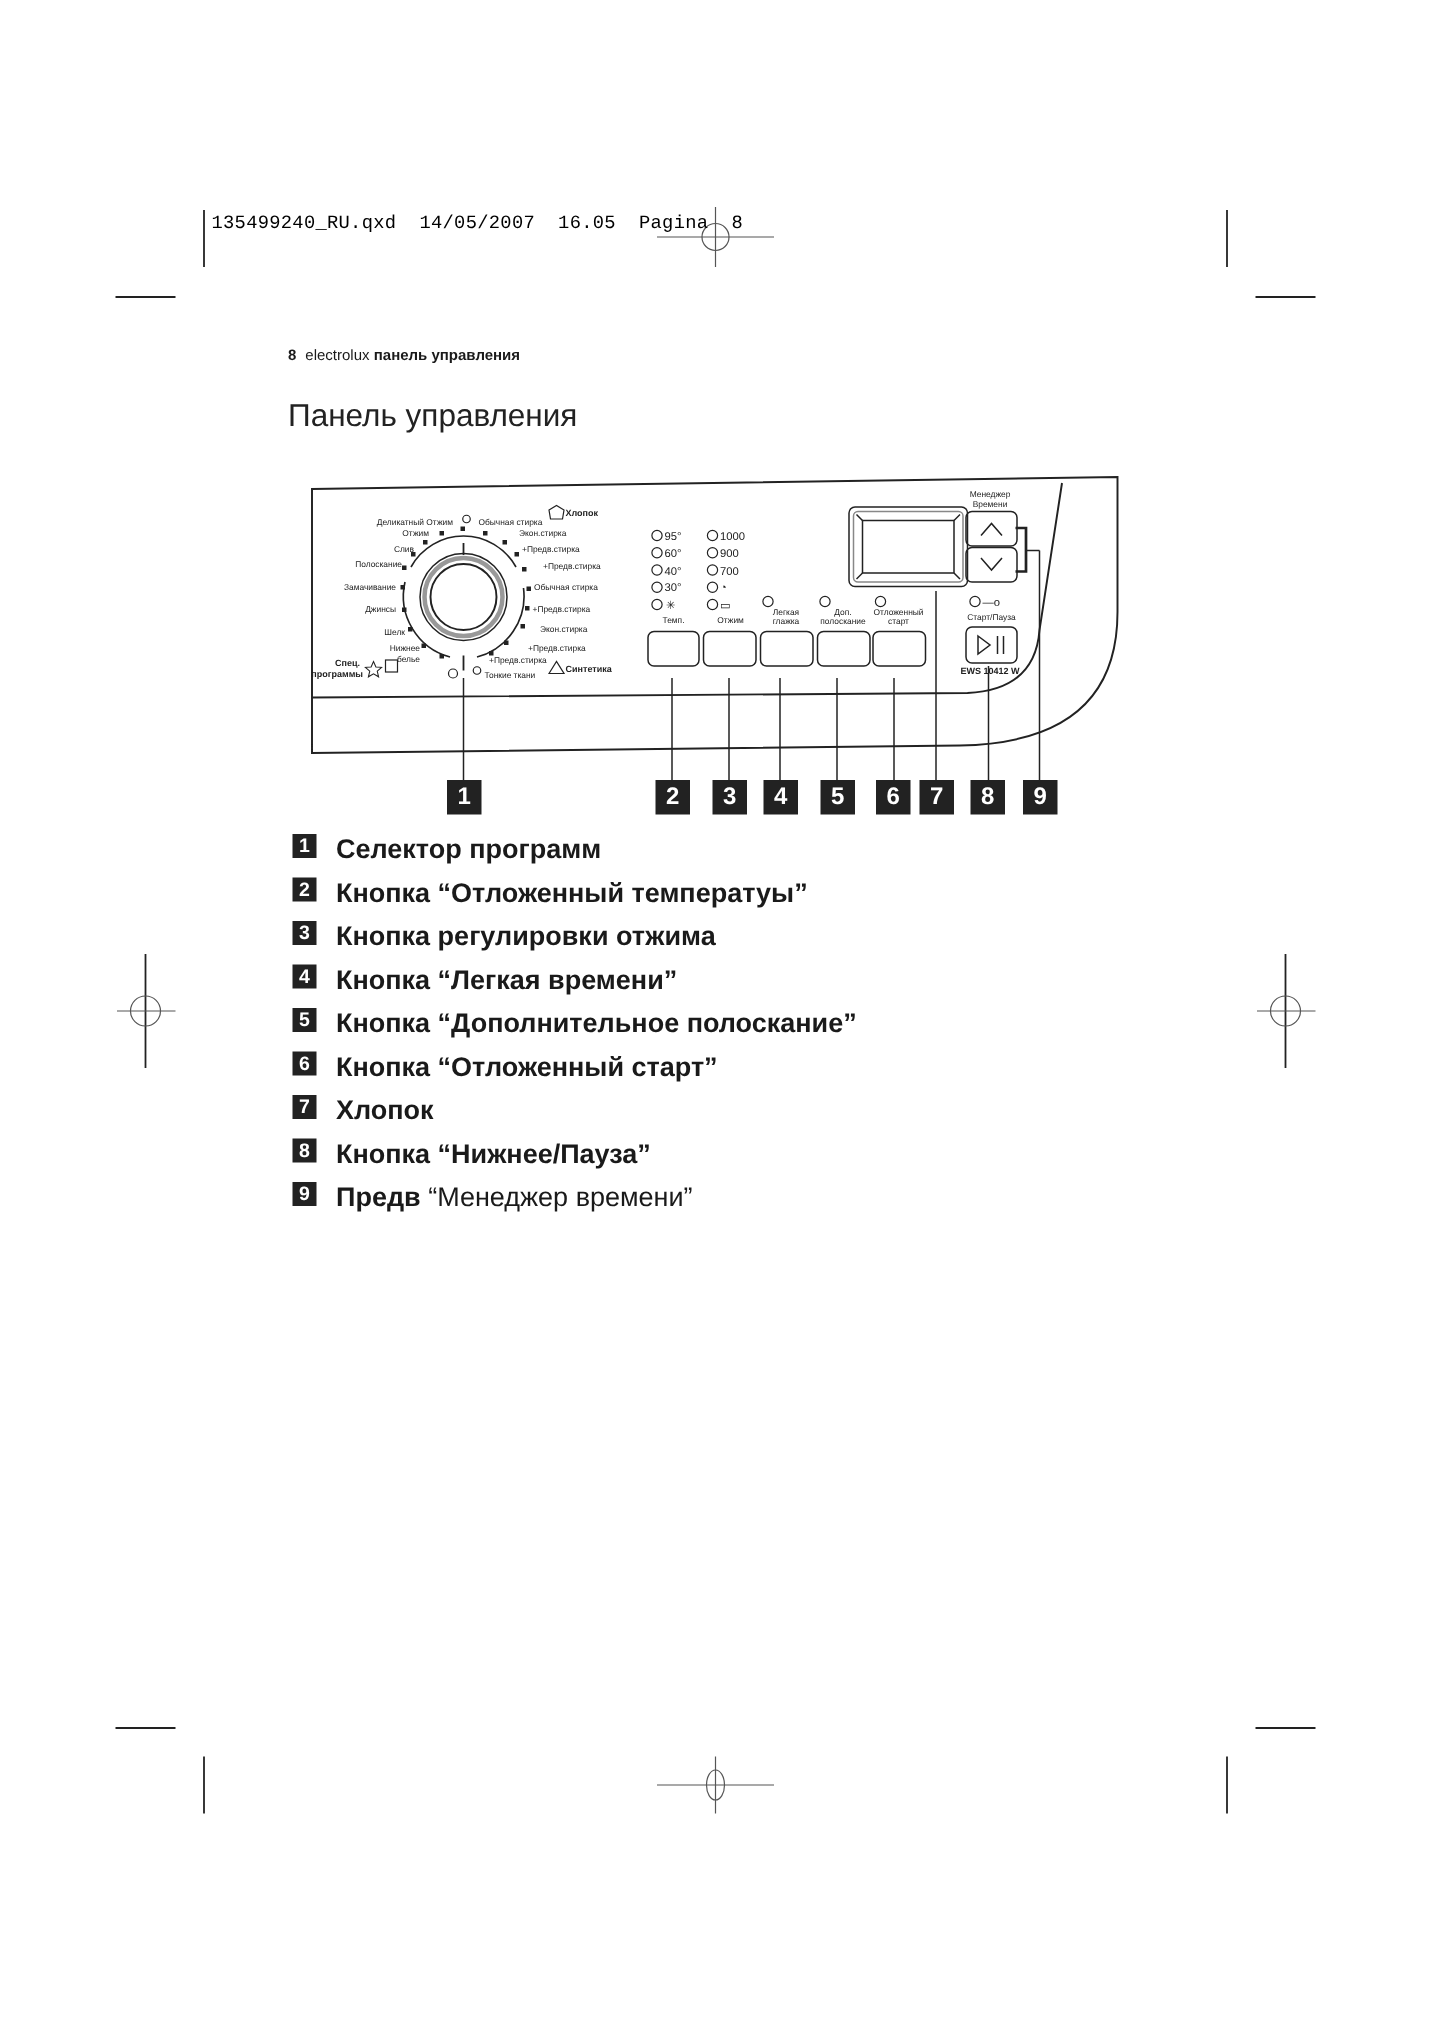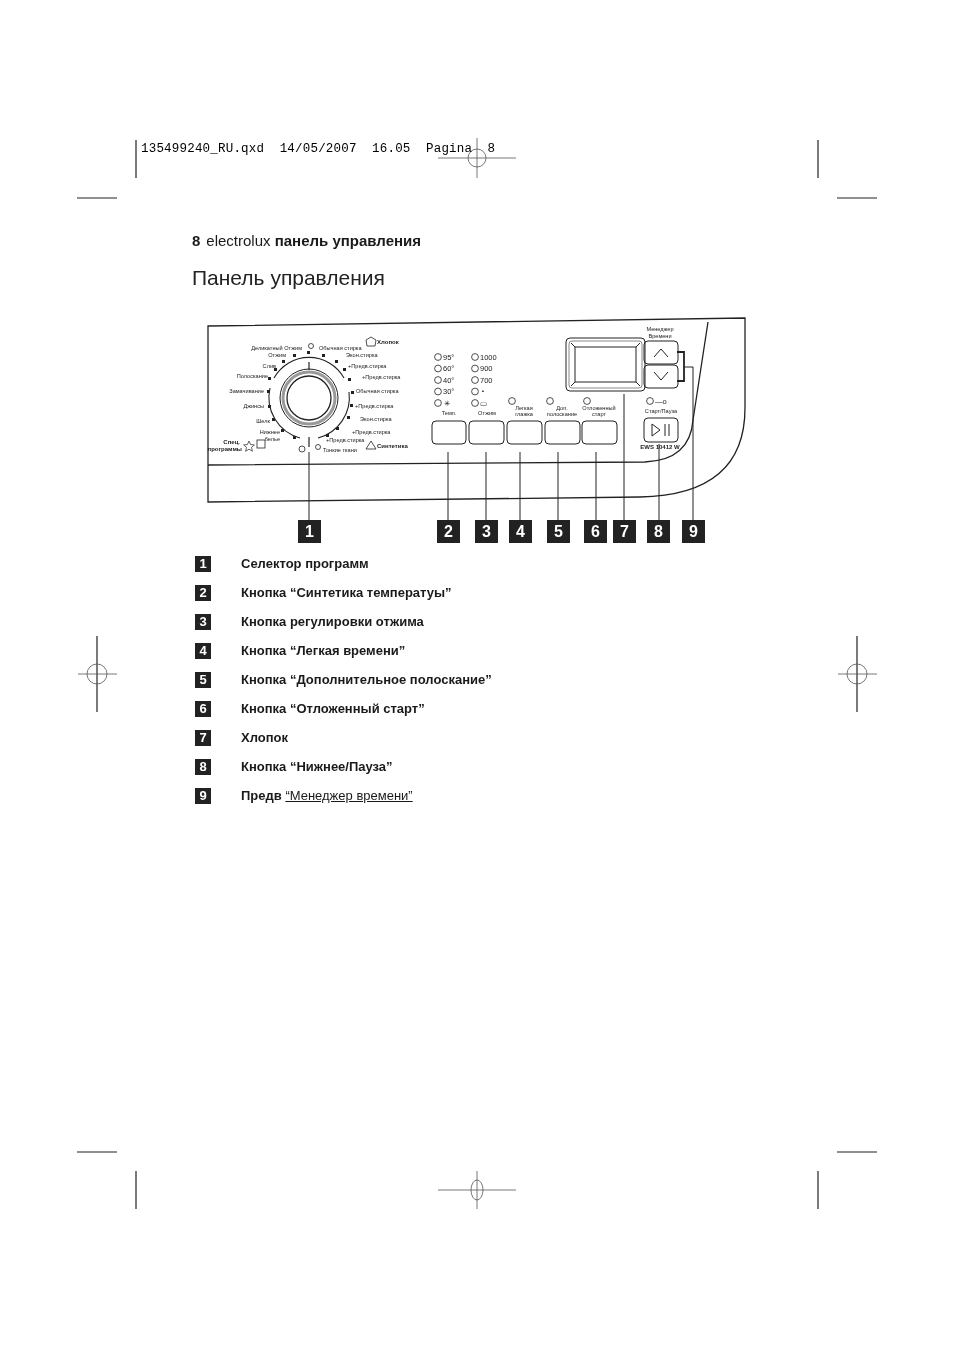--- a/index.html
+++ b/index.html
@@ -1,33 +1,33 @@
 <!DOCTYPE html>
 <html><head>
 <meta charset="utf-8">
 <style>
   html, body { margin:0; padding:0; background:#ffffff; }
   body { width:955px; height:1350px; position:relative; overflow:hidden; font-family:"Liberation Sans", sans-serif; color:#1a1a1a; }
   .abs { position:absolute; }
   .slug { left:141px; top:142px; font-family:"Liberation Mono", monospace; font-size:12.5px; letter-spacing:0.2px; white-space:pre; color:#000000; }
-  .running-head { left:192px; top:232px; font-size:15px;text-align:right; }
+  .running-head { left:192px; top:232px; font-size:10px;text-align:right; }
   .running-head .pn { font-weight:bold; margin-right:6px; }
   .running-head .sec { font-weight:bold; }
   .page-title { left:192px; top:266px; font-size:21px; font-weight:normal; color:#222; }
   .diagram { left:0; top:0; width:887px; height:1350px; pointer-events:none; }
   .diagram svg { position:absolute; left:0; top:0; }
   .tiny { font-family:"Liberation Sans", sans-serif; font-size:5.6px; fill:#222; }
   .tinyb { font-family:"Liberation Sans", sans-serif; font-size:6px; font-weight:bold; fill:#222; }
   .small { font-family:"Liberation Sans", sans-serif; font-size:7.5px; fill:#222; }
   .num-badge { position:absolute; width:23px; height:23px; background:#222; color:#fff; font-weight:bold; font-size:16px; line-height:23px; text-align:center; }
   .legend { left:195px; top:555px; }
   .legend-item { position:absolute; left:0; height:18px; white-space:nowrap; }
   .legend-item .sq { position:absolute; left:0; top:1px; width:16px; height:16px; background:#222; color:#fff; font-weight:bold; font-size:13px; line-height:16px; text-align:center; }
-  .legend-item .txt { position:absolute; left:29px; top:1px; font-size:13px; font-weight:bold; color:#1a1a1a;margin-left:17px; }
-  .legend-item .txt .norm { font-weight:normal;text-decoration:underline; }
+  .legend-item .txt { position:absolute; left:29px; top:1px; font-size:18px; font-weight:bold; color:#1a1a1a; }
+  .legend-item .txt .norm { font-weight:normal; }
 </style>
 </head>
 <body>
 
 <div class="abs diagram">
 <svg width="955" height="1350" viewBox="0 0 955 1350">
   <g stroke="#222" stroke-width="1.2" fill="none">
 
     <line x1="136" y1="140" x2="136" y2="178"></line>
     <line x1="818" y1="140" x2="818" y2="178"></line>
@@ -249,21 +249,21 @@
 <div class="num-badge" style="left:647px;top:520px;">8</div>
 <div class="num-badge" style="left:682px;top:520px;">9</div>
 
 <div class="abs legend">
   <div class="legend-item" style="top:0px;">
     <span class="sq">1</span>
     <span class="txt"><span>Селектор программ</span><span class="norm"></span></span>
   </div>
   <div class="legend-item" style="top:29px;">
     <span class="sq">2</span>
-    <span class="txt"><span>Кнопка “Синтетика температуы”</span><span class="norm"></span></span>
+    <span class="txt"><span>Кнопка “Отложенный температуы”</span><span class="norm"></span></span>
   </div>
   <div class="legend-item" style="top:58px;">
     <span class="sq">3</span>
     <span class="txt"><span>Кнопка регулировки отжима</span><span class="norm"></span></span>
   </div>
   <div class="legend-item" style="top:87px;">
     <span class="sq">4</span>
     <span class="txt"><span>Кнопка “Легкая времени”</span><span class="norm"></span></span>
   </div>
   <div class="legend-item" style="top:116px;">

